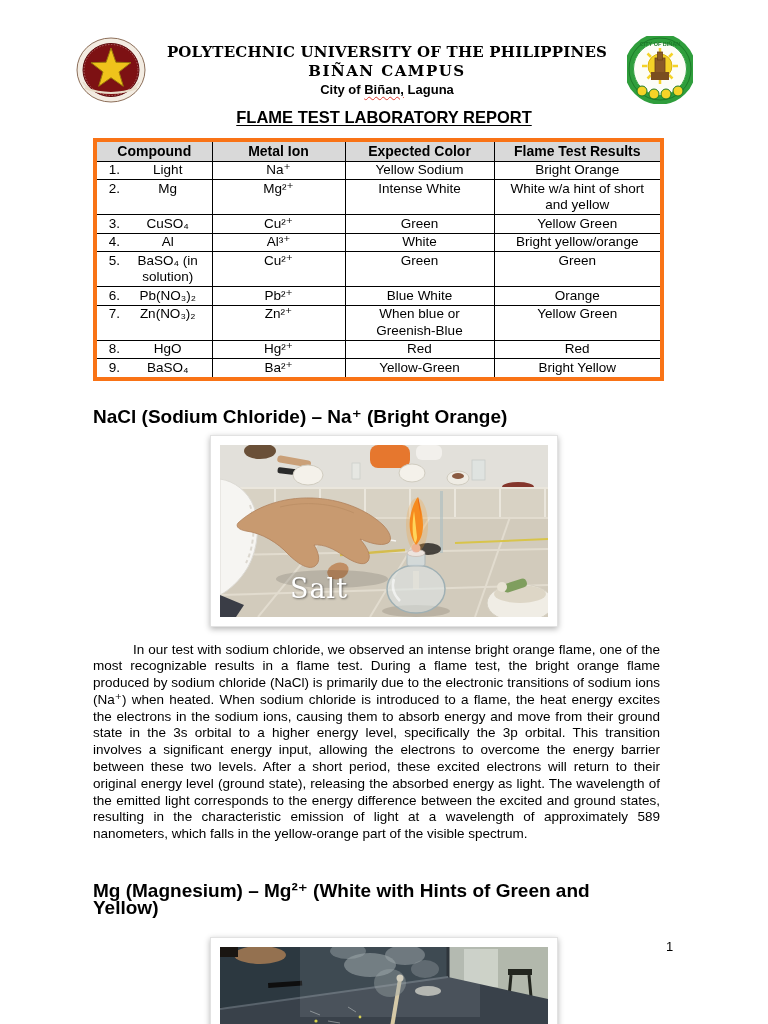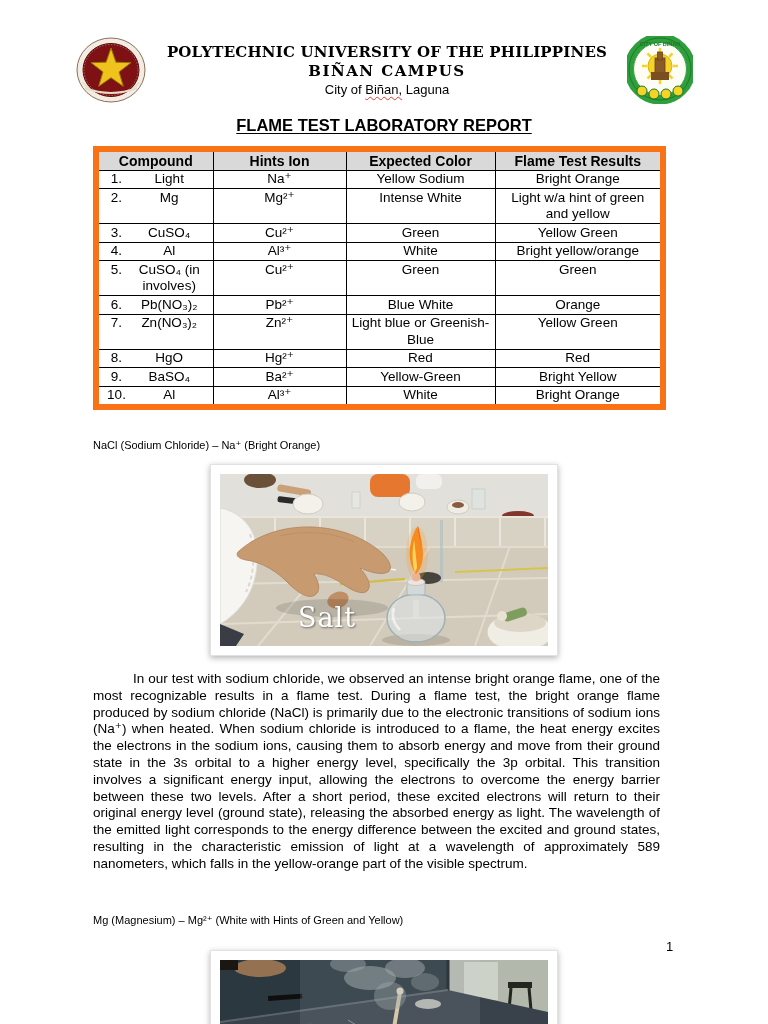--- a/index.html
+++ b/index.html
@@ -21,72 +21,72 @@
   .univ-name {
     font-family: "DejaVu Serif", "Liberation Serif", serif;
     font-weight: bold; font-size: 15px; letter-spacing: 0.2px;
     line-height: 18px; white-space: nowrap;
   }
   .campus-name {
     font-family: "DejaVu Serif", "Liberation Serif", serif;
     font-weight: bold; font-size: 15px; letter-spacing: 1.5px;
     line-height: 20px;
   }
-  .city-line { font-weight: normal; font-size: 13px; line-height: 17px; }
+  .city-line { font-weight: bold; font-size: 13px; line-height: 17px; }
   .misspelled {
     text-decoration: underline wavy #e0382e;
     text-decoration-thickness: 1px; text-underline-offset: 2px;
   }
   .seal { flex: 0 0 auto; }
 
   
   .report-title {
-    margin-top: 12px; text-align: center;
+    margin-top: 4px; text-align: center;
     font-weight: bold; font-size: 16.5px;
     text-decoration: underline; text-underline-offset: 2px;
   }
 
   
   table.results {
     margin: 11px 0 8px 93px;
     width: 567px; border-collapse: collapse; table-layout: fixed;
-    border: 6px solid #f97316;
+    border: 4px solid #f97316;
     font-size: 13.5px; line-height: 16.5px;
   }
   table.results col.c1 { width: 117px; }
   table.results col.c2 { width: 133px; }
   table.results col.c3 { width: 149px; }
   table.results col.c4 { width: 168px; }
   table.results th, table.results td {
     border: 1.5px solid #000; padding: 0.5px 3px; vertical-align: top;
   }
   table.results th { background: #d9d9d9; font-size: 14px; text-align: center; height: 21px; }
   table.results td { text-align: center; }
   td.compound-cell { text-align: left; }
   .comp-wrap { display: flex; align-items: flex-start; }
   .comp-num { flex: 0 0 27px; padding-left: 2px; }
   .comp-name { flex: 1 1 auto; }
 
   
   .section-heading {
     margin: 27px 0 0 93px; width: 567px;
-    font-weight: normal; font-size: 11px; line-height: 17px;
+    font-weight: bold; font-size: 19px; line-height: 17px;
   }
   .section-heading.second { margin-top: 39px; }
 
   .photo-frame {
     width: 348px; margin: 10px auto 0 auto;
     background: #fff; border: 1px solid #e2e2e2;
     box-shadow: 0 2px 6px rgba(0,0,0,0.30);
     padding: 9px; position: relative;
   }
   .photo-frame.second { margin-top: 21px; }
   .photo { display: block; width: 328px; height: 172px; }
   .photo-caption {
-    position: absolute; left: 87px; bottom: 22px;
+    position: absolute; left: 79px; bottom: 22px;
     font-family: "DejaVu Serif", "Liberation Serif", serif;
     font-size: 27px; color: #ffffff; letter-spacing: 1px;
     text-shadow: 1px 1px 2px rgba(40,40,40,0.6);
   }
 
   .body-paragraph {
     margin: 15px 0 8px 93px; width: 567px;
     font-size: 13.5px; line-height: 16.8px;
     text-align: justify; text-indent: 40px;
   }
@@ -151,21 +151,21 @@
   <table class="results">
     <colgroup>
         <col class="c1">
         <col class="c2">
         <col class="c3">
         <col class="c4">
       </colgroup>
     <thead>
       <tr>
         <th>Compound</th>
-        <th>Hints Ion</th>
+        <th>Metal Ion</th>
         <th>Expected Color</th>
         <th>Flame Test Results</th>
       </tr>
     </thead>
     <tbody>
       <tr>
         <td class="compound-cell">
             <div class="comp-wrap">
               <span class="comp-num">1.</span>
               <span class="comp-name">Light</span>
@@ -177,21 +177,21 @@
       </tr>
       <tr>
         <td class="compound-cell">
             <div class="comp-wrap">
               <span class="comp-num">2.</span>
               <span class="comp-name">Mg</span>
             </div>
           </td>
         <td>Mg²⁺</td>
         <td>Intense White</td>
-        <td>Light w/a hint of green and yellow</td>
+        <td>White w/a hint of short and yellow</td>
       </tr>
       <tr>
         <td class="compound-cell">
             <div class="comp-wrap">
               <span class="comp-num">3.</span>
               <span class="comp-name">CuSO₄</span>
             </div>
           </td>
         <td>Cu²⁺</td>
         <td>Green</td>
@@ -205,21 +205,21 @@
             </div>
           </td>
         <td>Al³⁺</td>
         <td>White</td>
         <td>Bright yellow/orange</td>
       </tr>
       <tr>
         <td class="compound-cell">
             <div class="comp-wrap">
               <span class="comp-num">5.</span>
-              <span class="comp-name">CuSO₄ (in involves)</span>
+              <span class="comp-name">BaSO₄ (in solution)</span>
             </div>
           </td>
         <td>Cu²⁺</td>
         <td>Green</td>
         <td>Green</td>
       </tr>
       <tr>
         <td class="compound-cell">
             <div class="comp-wrap">
               <span class="comp-num">6.</span>
@@ -231,21 +231,21 @@
         <td>Orange</td>
       </tr>
       <tr>
         <td class="compound-cell">
             <div class="comp-wrap">
               <span class="comp-num">7.</span>
               <span class="comp-name">Zn(NO₃)₂</span>
             </div>
           </td>
         <td>Zn²⁺</td>
-        <td>Light blue or Greenish-Blue</td>
+        <td>When blue or Greenish-Blue</td>
         <td>Yellow Green</td>
       </tr>
       <tr>
         <td class="compound-cell">
             <div class="comp-wrap">
               <span class="comp-num">8.</span>
               <span class="comp-name">HgO</span>
             </div>
           </td>
         <td>Hg²⁺</td>
@@ -255,31 +255,20 @@
       <tr>
         <td class="compound-cell">
             <div class="comp-wrap">
               <span class="comp-num">9.</span>
               <span class="comp-name">BaSO₄</span>
             </div>
           </td>
         <td>Ba²⁺</td>
         <td>Yellow-Green</td>
         <td>Bright Yellow</td>
-      </tr>
-      <tr>
-        <td class="compound-cell">
-            <div class="comp-wrap">
-              <span class="comp-num">10.</span>
-              <span class="comp-name">Al</span>
-            </div>
-          </td>
-        <td>Al³⁺</td>
-        <td>White</td>
-        <td>Bright Orange</td>
       </tr>
     </tbody>
   </table>
 
   <div class="section-heading">NaCl (Sodium Chloride) – Na⁺ (Bright Orange)</div>
 
   <div class="photo-frame">
     <svg class="photo" viewBox="0 0 328 172">
 
       <rect x="0" y="0" width="328" height="46" fill="#e2e0da"></rect>

